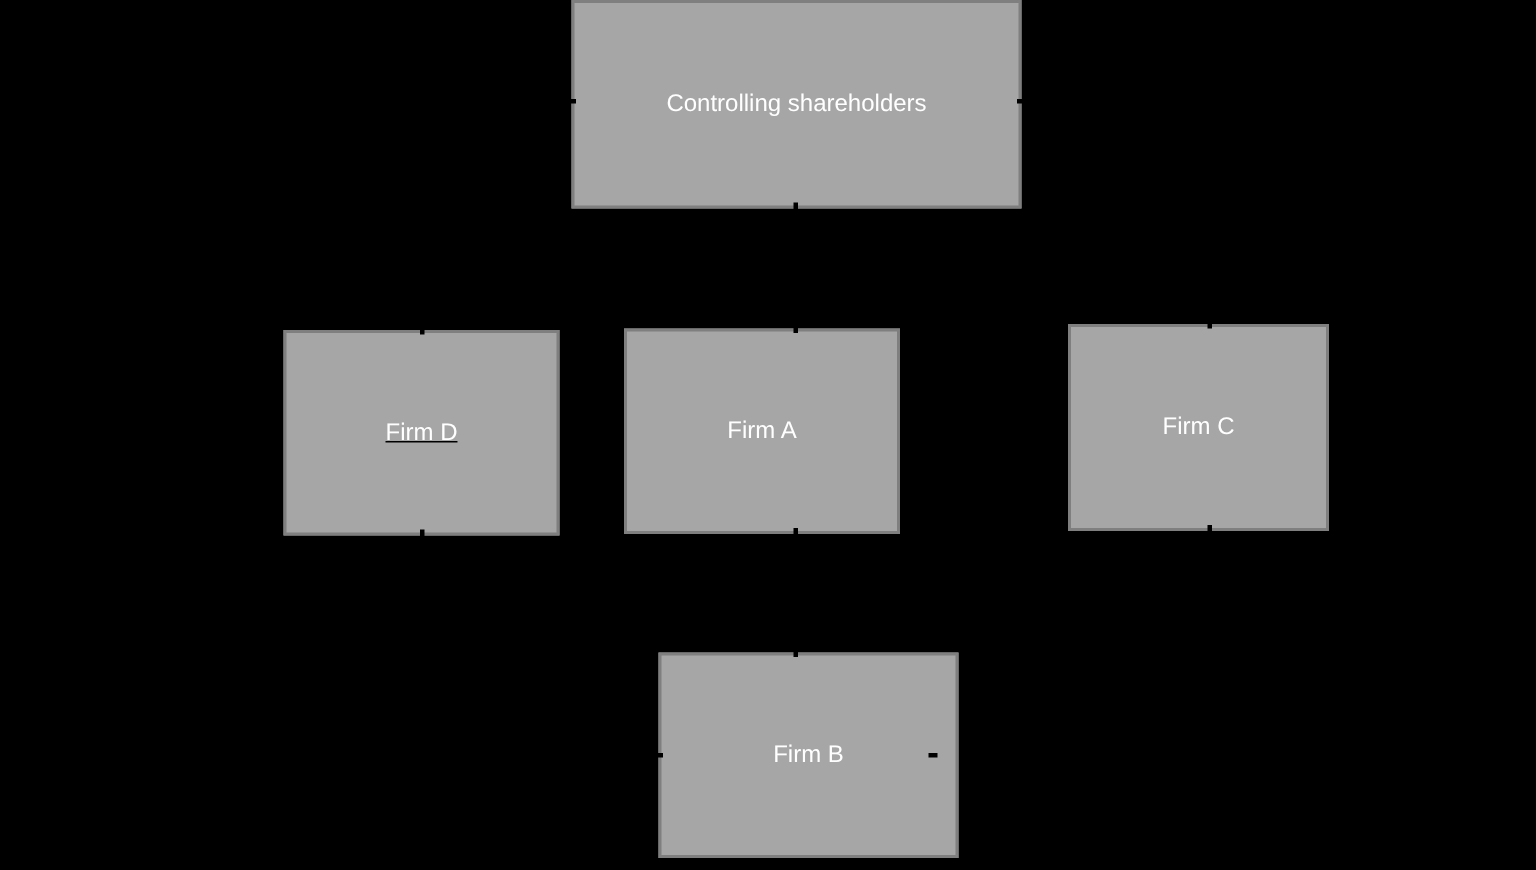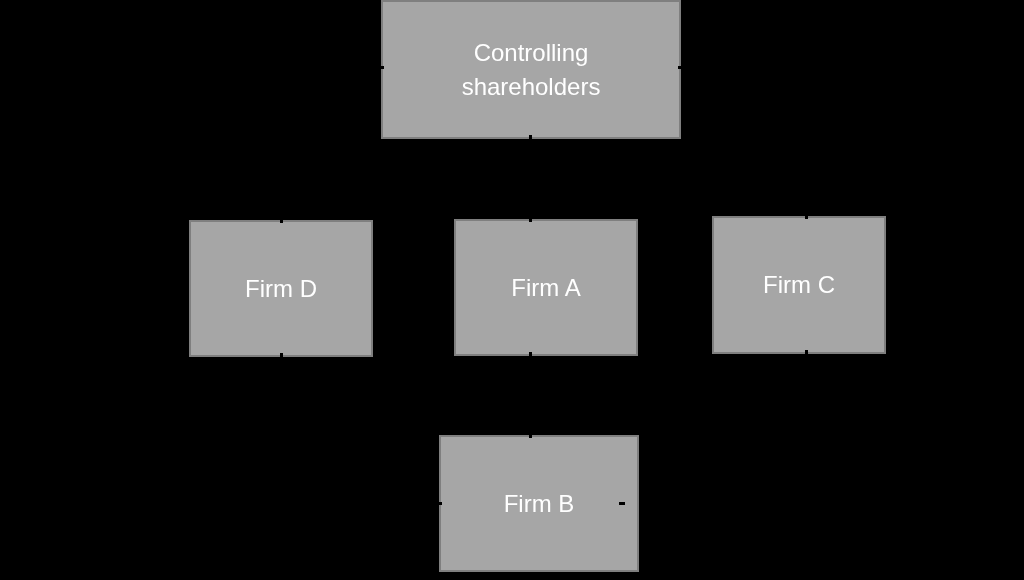--- a/index.html
+++ b/index.html
@@ -20,29 +20,29 @@
     box-sizing: border-box;
     background: #a6a6a6;
     border: 2px solid #7f7f7f;
     display: flex;
     align-items: center;
     justify-content: center;
     text-align: center;
   }
   .node .label {
     color: #ffffff;
-    font-size: 24px;
+    font-size: 16px;
     line-height: 34px;
     white-space: pre-line;
   }
   
   .node-controlling { left: 381px; top: 0px;   width: 300px; height: 139px; }
   .node-controlling .label { max-width: 220px; }
-  .node-firm-d      { left: 189px; top: 220px; width: 184px; height: 137px; }
-  .node-firm-a      { left: 454px; top: 219px; width: 184px; height: 137px; }
+  .node-firm-d      { left: 189px; top: 220px; width: 184px; height: 137px; text-decoration: underline; }
+  .node-firm-a      { left: 416px; top: 219px; width: 184px; height: 137px; }
   .node-firm-c      { left: 712px; top: 216px; width: 174px; height: 138px; }
   .node-firm-b      { left: 439px; top: 435px; width: 200px; height: 137px; }
 
   
   .stub {
     position: absolute;
     background: #000000;
   }
   .stub-v { width: 3px; height: 6px; }
   .stub-h { width: 6px; height: 3px; }

